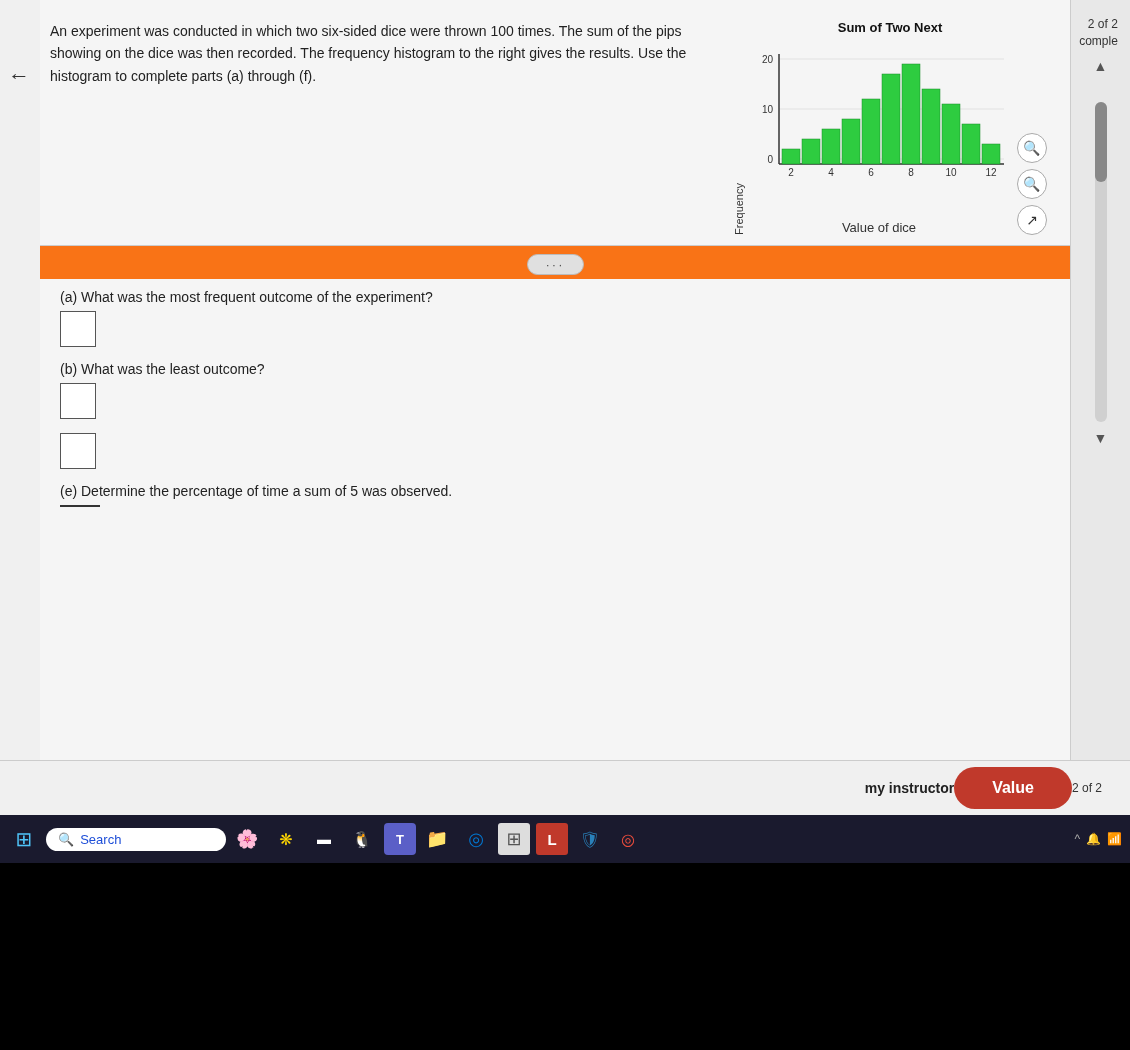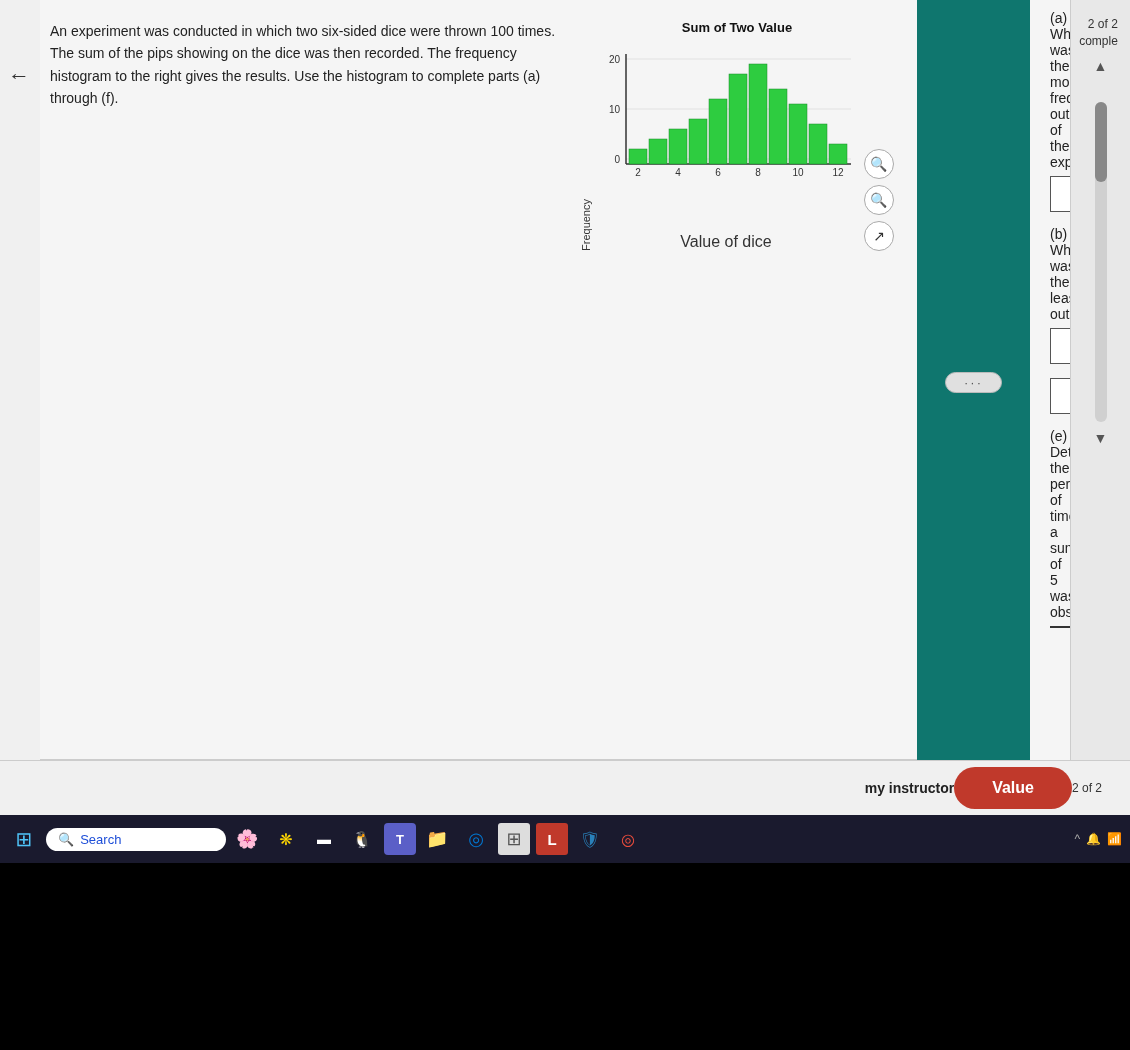--- a/index.html
+++ b/index.html
@@ -27,23 +27,22 @@
       padding-top: 60px;
       padding-left: 8px;
       font-size: 22px;
       color: #333;
       cursor: pointer;
     }
 
     .center-panel {
       flex: 1;
       display: flex;
-      flex-direction: row;
-      background: #0f766e;
-      gap: 28px;
+      flex-direction: column;
+      background: #f97316;
     }
 
     .top-section {
       display: flex;
       flex-direction: row;
       padding: 20px 10px 10px 10px;
       background: #f5f5f5;
       border-bottom: 1px solid #ccc;
     }
 
@@ -84,24 +83,24 @@
       display: flex;
       flex-direction: column;
       position: relative;
     }
 
     .chart-svg {
       display: block;
     }
 
     .chart-x-label {
-      font-size: 16px;
+      font-size: 13px;
       color: #333;
       text-align: center;
-      margin-top: 14px;
+      margin-top: 1px;
     }
 
     .toolbar-icons {
       display: flex;
       flex-direction: column;
       gap: 6px;
       margin-left: 8px;
       padding-top: 4px;
     }
 
@@ -323,21 +322,21 @@
 
   <div class="center-panel">
 
     <div class="top-section">
 
       <div class="problem-text">
         <span>An experiment was conducted in which two six-sided dice were thrown 100 times. The sum of the pips showing on the dice was then recorded. The frequency histogram to the right gives the results. Use the histogram to complete parts (a) through (f).</span>
       </div>
 
       <div class="chart-area">
-        <div class="chart-title">Sum of Two Value</div>
+        <div class="chart-title">Sum of Two Next</div>
         <div style="display:flex; flex-direction:row; align-items:flex-end;">
           <div class="chart-y-label">Frequency</div>
           <div class="chart-inner">
             <svg class="chart-svg" width="260" height="180">
 
               <line x1="30" y1="20" x2="255" y2="20" stroke="#ccc" stroke-width="0.5"></line>
               <line x1="30" y1="70" x2="255" y2="70" stroke="#ccc" stroke-width="0.5"></line>
               <line x1="30" y1="120" x2="255" y2="120" stroke="#ccc" stroke-width="0.5"></line>
 
               <line x1="30" y1="15" x2="30" y2="125" stroke="#333" stroke-width="1.5"></line>

